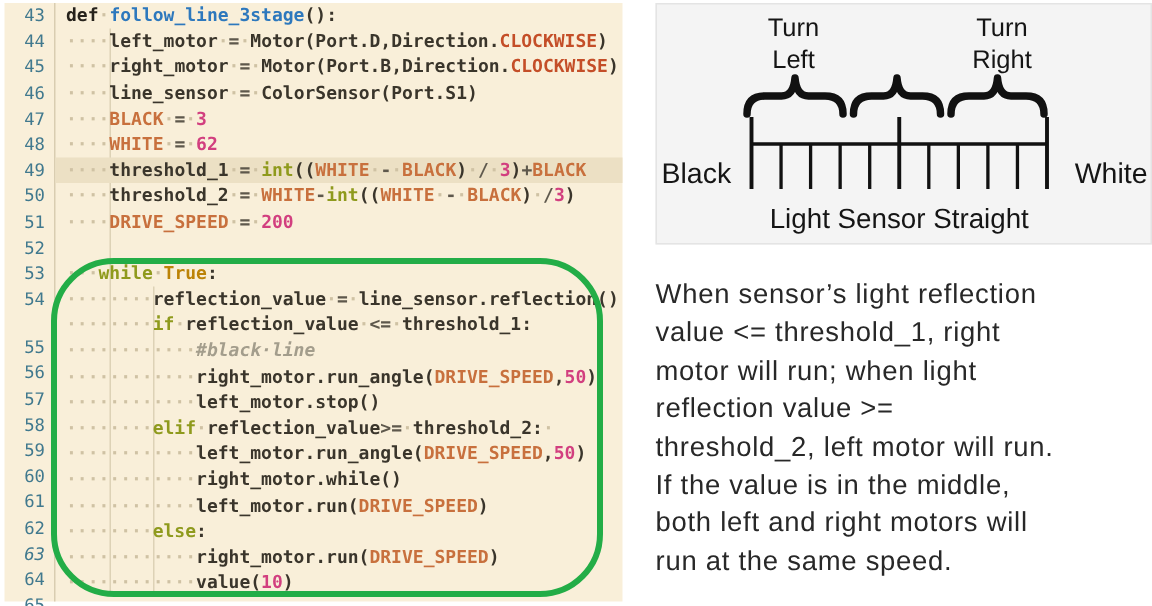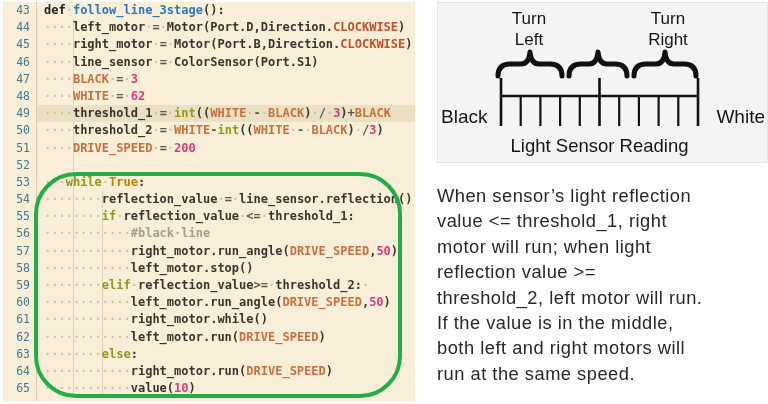--- a/index.html
+++ b/index.html
@@ -22,21 +22,21 @@
   }
   .gutter-sep{position:absolute;left:33px;top:0;width:1px;height:100%;background:#d9cdb1;}
   .indent-guide{position:absolute;width:1px;background:#ddd2b6;}
   .code-col{position:absolute;left:34px;top:0;right:0;}
   .code-row{
     height:17.2px;line-height:17.2px;padding-left:7px;
     font-family:"DejaVu Sans Mono",monospace;font-size:12px;font-weight:bold;
     white-space:pre;
   }
   .tk-d{font-weight:bold;}
-  .tk-m{text-align:center;}
+  .tk-m{font-style:italic;text-align:center;}
   .loop-annotation{
     position:absolute;left:31px;top:170px;width:368px;height:226px;
     border:4px solid #23ad47;border-radius:42px;
     box-sizing:border-box;pointer-events:none;
   }
 
   
   .diagram{
     position:absolute;left:437px;top:2px;width:331px;height:161px;
     background:#f4f4f4;border:1px solid #e4e4e4;box-sizing:border-box;
@@ -69,29 +69,29 @@
       <div class="gut-row" style="color: rgb(65, 121, 142);">45</div>
       <div class="gut-row" style="color: rgb(65, 121, 142);">46</div>
       <div class="gut-row" style="color: rgb(65, 121, 142);">47</div>
       <div class="gut-row" style="color: rgb(65, 121, 142);">48</div>
       <div class="gut-row" style="color: rgb(65, 121, 142);">49</div>
       <div class="gut-row" style="color: rgb(65, 121, 142);">50</div>
       <div class="gut-row" style="color: rgb(65, 121, 142);">51</div>
       <div class="gut-row" style="color: rgb(65, 121, 142);">52</div>
       <div class="gut-row" style="color: rgb(65, 121, 142);">53</div>
       <div class="gut-row" style="color: rgb(65, 121, 142);">54</div>
-      <div class="gut-row" style="color: rgb(65, 121, 142);">55</div>
+      <div class="gut-row" style="color: rgb(65, 121, 142); margin-top: 15px;">55</div>
       <div class="gut-row" style="color: rgb(65, 121, 142);">56</div>
       <div class="gut-row" style="color: rgb(65, 121, 142);">57</div>
       <div class="gut-row" style="color: rgb(65, 121, 142);">58</div>
       <div class="gut-row" style="color: rgb(65, 121, 142);">59</div>
       <div class="gut-row" style="color: rgb(65, 121, 142);">60</div>
       <div class="gut-row" style="color: rgb(65, 121, 142);">61</div>
       <div class="gut-row" style="color: rgb(65, 121, 142);">62</div>
-      <div class="gut-row" style="color: rgb(65, 121, 142);">63</div>
+      <div class="gut-row" style="color: rgb(65, 121, 142); font-style: italic;">63</div>
       <div class="gut-row" style="color: rgb(65, 121, 142);">64</div>
       <div class="gut-row" style="color: rgb(65, 121, 142); margin-left: 13px;">65</div>
     </div>
   <div class="gutter-sep"></div>
   <div class="indent-guide" style="left:69.9px;top:17.2px;height:378px;"></div>
   <div class="indent-guide" style="left:98.8px;top:189.2px;height:206px;"></div>
   <div class="code-col">
       <div class="code-row"><span class="tk-d" style="color: rgb(38, 34, 27);">def</span><span class="tk-w" style="color: rgb(207, 194, 164);">·</span><span class="tk-f" style="color: rgb(45, 120, 189);">follow_line_3stage</span><span class="tk-p" style="color: rgb(58, 53, 43);">():</span></div>
       <div class="code-row"><span class="tk-w" style="color: rgb(207, 194, 164);">····</span><span class="tk-p" style="color: rgb(58, 53, 43);">left_motor</span><span class="tk-w" style="color: rgb(207, 194, 164);">·</span><span class="tk-o" style="color: rgb(94, 88, 76);">=</span><span class="tk-w" style="color: rgb(207, 194, 164);">·</span><span class="tk-p" style="color: rgb(58, 53, 43);">Motor(Port.D,Direction.</span><span class="tk-C" style="color: rgb(196, 78, 40);">CLOCKWISE</span><span class="tk-p" style="color: rgb(58, 53, 43);">)</span></div>
       <div class="code-row"><span class="tk-w" style="color: rgb(207, 194, 164);">····</span><span class="tk-p" style="color: rgb(58, 53, 43);">right_motor</span><span class="tk-w" style="color: rgb(207, 194, 164);">·</span><span class="tk-o" style="color: rgb(94, 88, 76);">=</span><span class="tk-w" style="color: rgb(207, 194, 164);">·</span><span class="tk-p" style="color: rgb(58, 53, 43);">Motor(Port.B,Direction.</span><span class="tk-C" style="color: rgb(196, 78, 40);">CLOCKWISE</span><span class="tk-p" style="color: rgb(58, 53, 43);">)</span></div>
@@ -136,21 +136,21 @@
       <line x1="181.2" y1="93" x2="181.2" y2="123" stroke="#111111" stroke-width="2.2"></line>
       <line x1="200.9" y1="93" x2="200.9" y2="123" stroke="#111111" stroke-width="2.2"></line>
       <line x1="220.6" y1="93" x2="220.6" y2="123" stroke="#111111" stroke-width="2.2"></line>
       <line x1="240.3" y1="93" x2="240.3" y2="123" stroke="#111111" stroke-width="2.2"></line>
       <path d="M 60,73 Q 60,61 72,61 H 83 Q 91,61 92,49 Q 93,61 101,61 H 112 Q 124,61 124,73" fill="none" stroke="#111111" stroke-width="5" stroke-linecap="round" stroke-linejoin="round"></path>
       <path d="M 131,73 Q 131,61 143,61 H 151 Q 159,61 160,49 Q 161,61 169,61 H 177 Q 189,61 189,73" fill="none" stroke="#111111" stroke-width="5" stroke-linecap="round" stroke-linejoin="round"></path>
       <path d="M 196,73 Q 196,61 208,61 H 218 Q 226,61 227,49 Q 228,61 236,61 H 246 Q 258,61 258,73" fill="none" stroke="#111111" stroke-width="5" stroke-linecap="round" stroke-linejoin="round"></path>
     </svg>
   <div class="end-label" style="left:3px;">Black</div>
   <div class="end-label" style="right:2px;">White</div>
-  <div class="diagram-caption">Light Sensor Reading</div>
+  <div class="diagram-caption">Light Sensor Straight</div>
 </div>
 
 <div class="explanation">When sensor’s light reflection
 value &lt;= threshold_1, right
 motor will run; when light
 reflection value &gt;=
 threshold_2, left motor will run.
 If the value is in the middle,
 both left and right motors will
 run at the same speed.</div>

